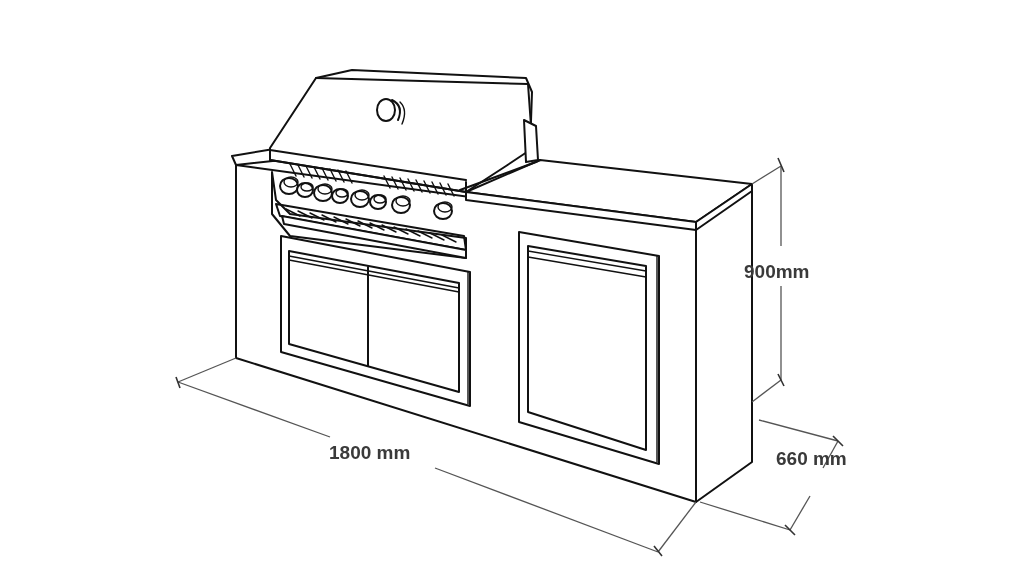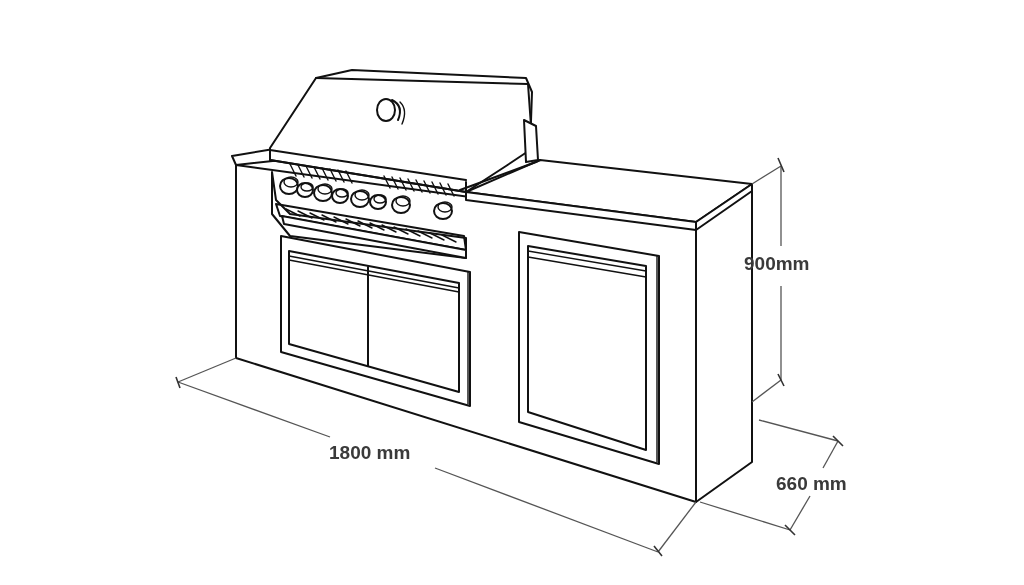--- a/index.html
+++ b/index.html
@@ -138,15 +138,15 @@
     <g>
       <path class="dim" d="M759 420 L838 441"></path>
       <path class="dim" d="M700 502 L790 530"></path>
       <path class="dim" d="M838 441 L823 468"></path>
       <path class="dim" d="M810 496 L790 530"></path>
       <path class="dim-tick" d="M833 436 L843 446 M785 525 L795 535"></path>
     </g>
   </svg>
 
   <div class="dim-label" style="left:329px; top:443px;">1800 mm</div>
-  <div class="dim-label" style="left:744px; top:254px;">900mm</div>
-  <div class="dim-label" style="left:776px; top:474px;">660 mm</div>
+  <div class="dim-label" style="left:744px; top:262px;">900mm</div>
+  <div class="dim-label" style="left:776px; top:449px;">660 mm</div>
 </div>
 
 </body></html>

